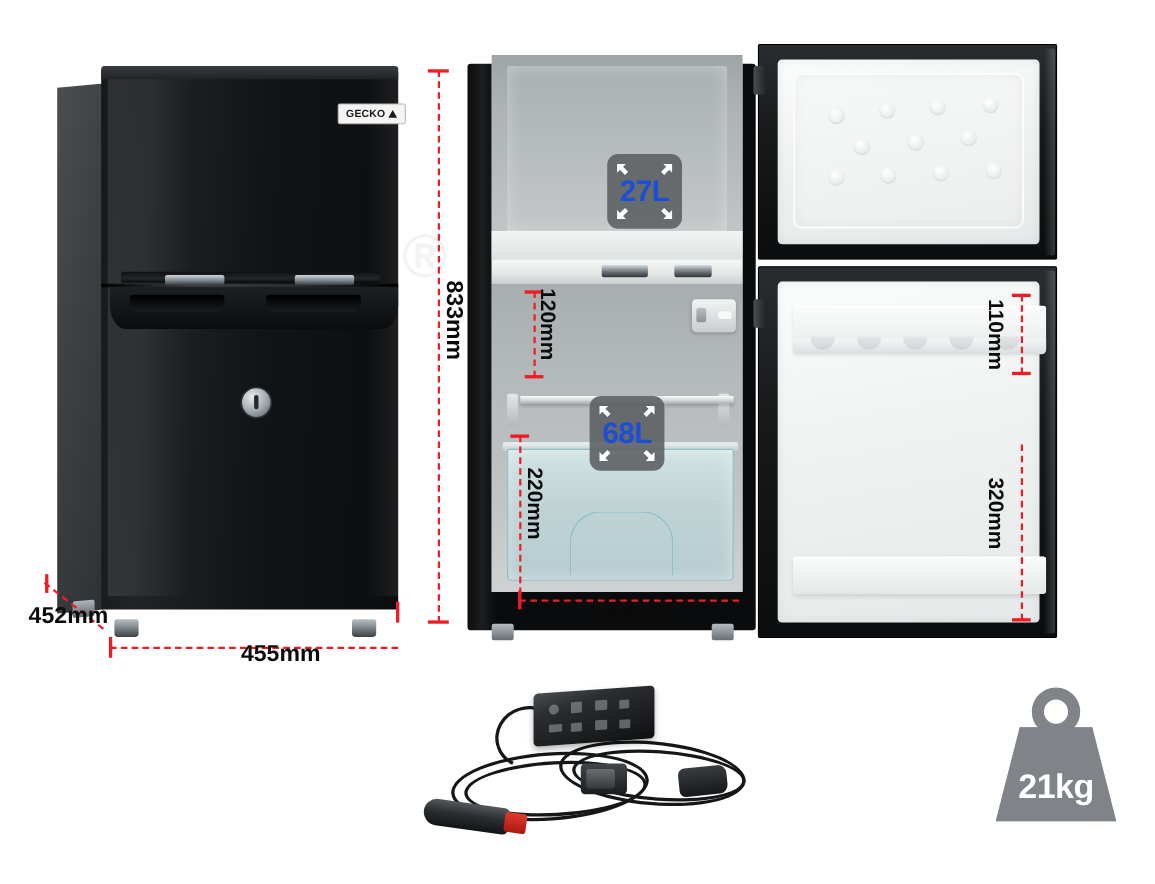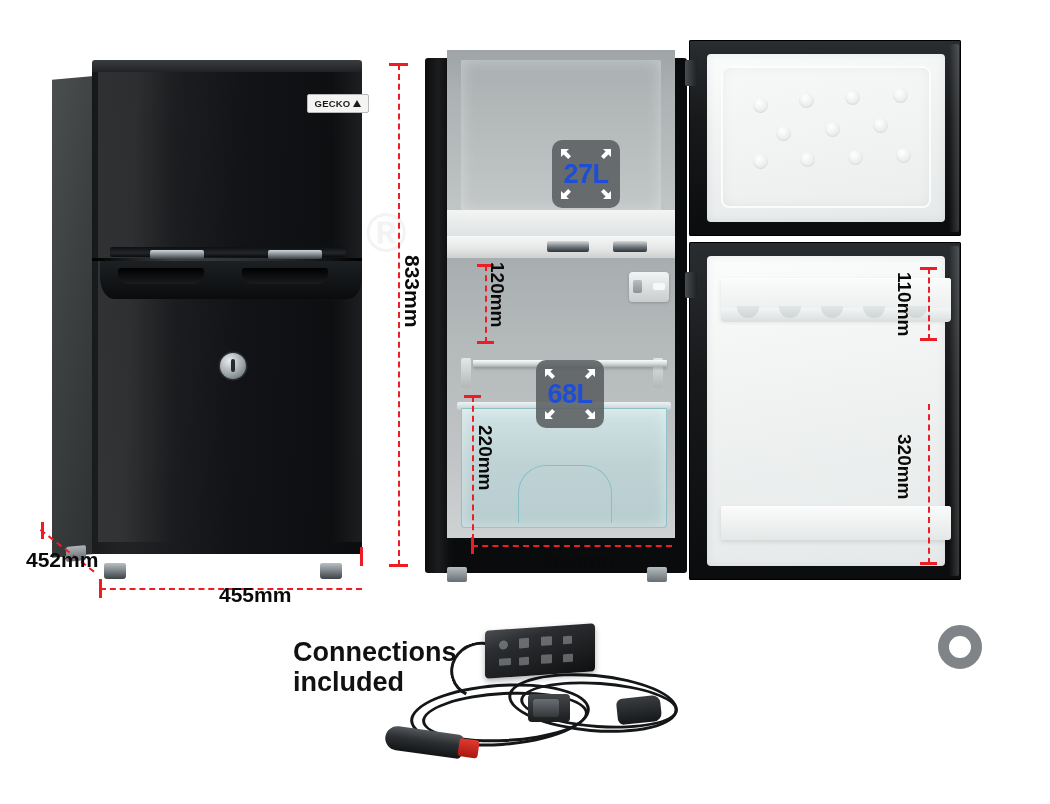--- a/index.html
+++ b/index.html
@@ -596,24 +596,20 @@
 
   <div class="dline v" style="left:928px; top:268px; height:72px;"></div>
   <div class="tick h" style="left:920px; top:267px; width:17px;"></div>
   <div class="tick h" style="left:920px; top:338px; width:17px;"></div>
   <div class="dimtext vtext" style="left:915px; top:272px; font-size:19px; transform:rotate(90deg);">110mm</div>
 
   <div class="dline v" style="left:928px; top:404px; height:160px;"></div>
   <div class="tick h" style="left:920px; top:562px; width:17px;"></div>
   <div class="dimtext vtext" style="left:915px; top:434px; font-size:19px; transform:rotate(90deg);">320mm</div>
 
-  <div class="conn-title">
-    <div>Connections</div>
-    <div>included</div>
-  </div>
 
   <div id="adapter-group">
 
     <div class="cable" style="left:30px; top:72px; width:180px; height:62px; border-color:#141618; border-width:3px; transform:rotate(-4deg);"></div>
     <div class="cable" style="left:42px; top:80px; width:166px; height:50px; border-width:3px; transform:rotate(-3deg);"></div>
     <div class="cable" style="left:128px; top:62px; width:170px; height:58px; border-width:3px; transform:rotate(5deg);"></div>
     <div class="cable" style="left:140px; top:70px; width:158px; height:46px; border-width:3px; transform:rotate(4deg);"></div>
     <div class="cable" style="left:70px; top:30px; width:60px; height:56px; border-width:3px; border-color:transparent; border-left-color:#141618; border-top-color:#141618; transform:rotate(-18deg);"></div>
 
     <div class="adapter-brick">
@@ -631,15 +627,18 @@
 
     <div class="iec-conn"></div>
     <div class="ac-plug"></div>
     <div class="car-plug">
       <div class="car-tip"></div>
     </div>
   </div>
 
   <div id="weight-badge">
     <div class="w-ring"></div>
+    <div class="w-body">
+      <span class="w-val">21kg</span>
+    </div>
   </div>
 
 </div>
 
 </body></html>

